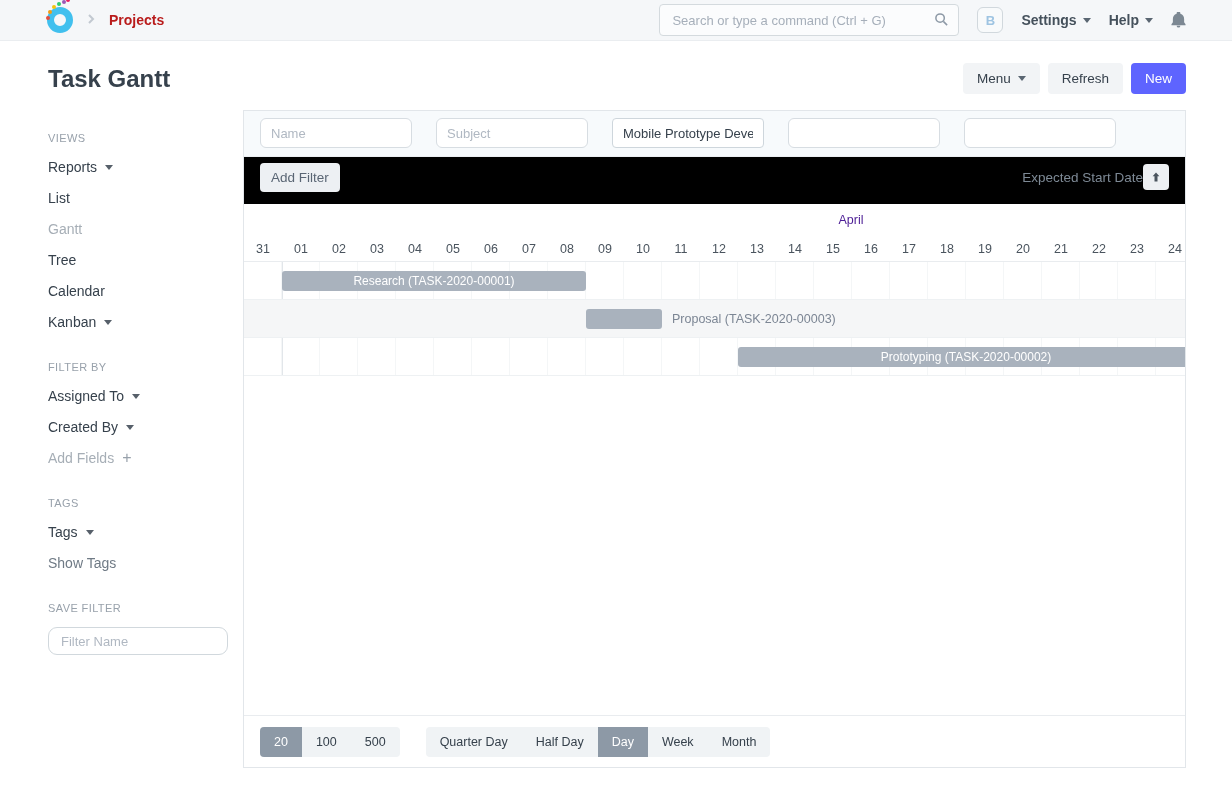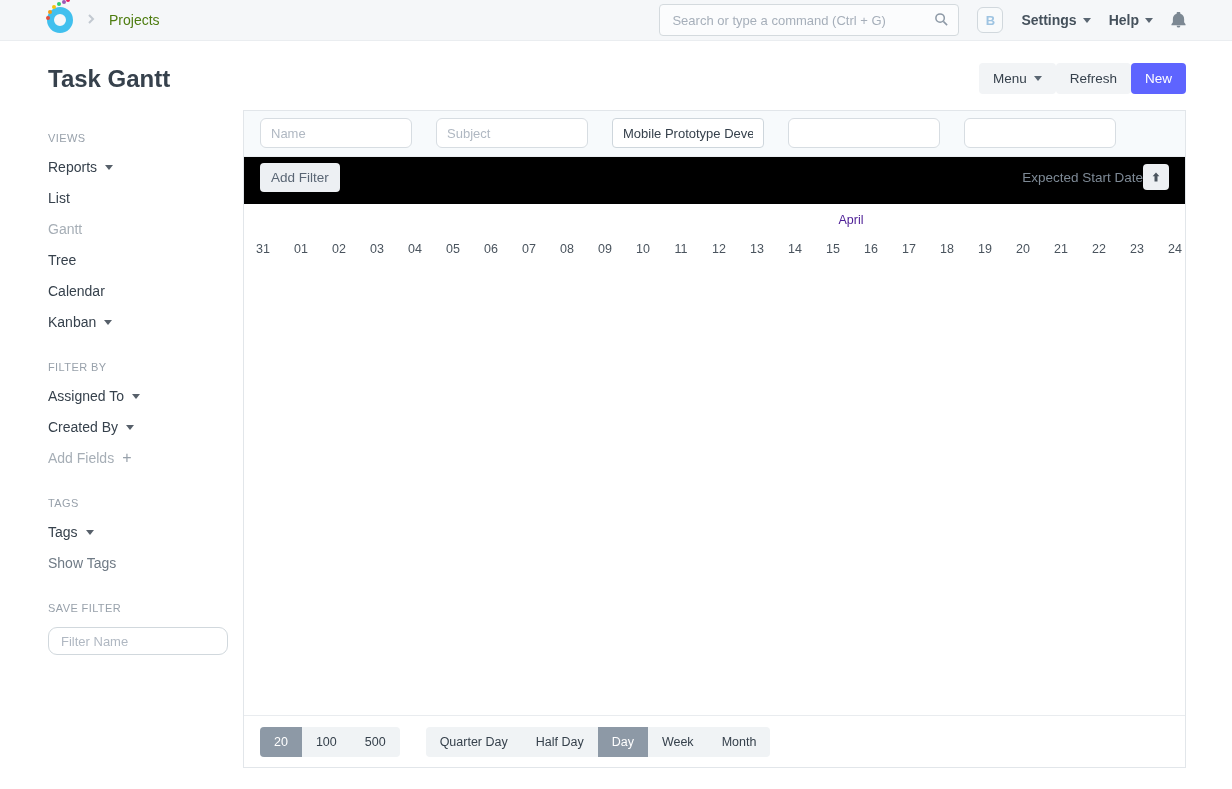--- a/index.html
+++ b/index.html
@@ -12,21 +12,21 @@
   .navbar {
     height:41px; background:#f5f7f9; border-bottom:1px solid #eaedf0;
     display:flex; align-items:center; justify-content:space-between;
     padding:0 46px 0 47px;
   }
   .nav-left { display:flex; align-items:center; gap:12px; }
   .logo { position:relative; width:26px; height:26px; cursor:pointer; }
   .logo .ring { position:absolute; inset:0; border:7px solid #41c0ee; border-radius:50%; }
   .logo i { position:absolute; border-radius:50%; width:4px; height:4px; }
   .crumb-chevron svg { stroke:#c2c9d1; }
-  .crumb { font-weight:400; color:#4d7c0f; font-size:14px; text-decoration:none; cursor:pointer; }
+  .crumb { font-weight:700; color:#b91c1c; font-size:14px; text-decoration:none; cursor:pointer; }
   .nav-right { display:flex; align-items:center; gap:18px;padding-left:16px; }
   .searchbox { position:relative; }
   .searchbox input {
     width:300px; height:32px; border:1px solid #d4dade; border-radius:4px;
     background:#fbfcfd; padding:0 32px 0 12px; font-size:13px; color:#36414c;
     font-family:"Liberation Sans",sans-serif; outline:none;
   }
   .searchbox input::placeholder { color:#a6afba; }
   .searchbox svg { position:absolute; right:10px; top:8px; }
   .avatar {
@@ -36,21 +36,21 @@
   }
   .nav-link { display:flex; align-items:center; gap:6px; font-weight:700; font-size:14px; color:#45515c; cursor:pointer; }
   .caret { width:0; height:0; border-left:4px solid transparent; border-right:4px solid transparent; border-top:5px solid #5a6672; display:inline-block; }
   .bell { cursor:pointer; display:flex; }
   
   .page-head {
     display:flex; align-items:center; justify-content:space-between;
     padding:22px 46px 16px 48px;
   }
   .page-title { font-size:24px; font-weight:700; color:#36414c; }
-  .actions { display:flex; }
+  .actions { display:flex; gap:8px; }
   .btn {
     border:none; border-radius:4px; background:#f2f4f6; color:#36414c;
     font-size:13.5px; font-family:"Liberation Sans",sans-serif;
     padding:8px 14px; cursor:pointer; display:inline-flex; align-items:center; gap:7px;
   }
   .btn.primary { background:#5e64ff; color:#fff; }
   
   .layout { display:flex; }
   .sidebar { width:243px; padding:22px 15px 0 48px; flex-shrink:0; }
   .side-section { margin-bottom:29px; }
@@ -297,20 +297,33 @@
           <span class="day-label">18</span>
           <span class="day-label">19</span>
           <span class="day-label">20</span>
           <span class="day-label">21</span>
           <span class="day-label">22</span>
           <span class="day-label">23</span>
           <span class="day-label">24</span>
         </div>
     </div>
 
+    <div id="gantt-rows" class="gantt-rows">
+      <div class="month-line"></div>
+    <div class="task-row">
+          <div class="task-bar" style="left: 38px; width: 304px;">Research (TASK-2020-00001)</div>
+        </div>
+        <div class="task-row alt">
+          <div class="task-bar" style="left: 342px; width: 76px;"></div>
+          <span class="task-label-outside" style="left: 428px;">Proposal (TASK-2020-00003)</span>
+        </div>
+        <div class="task-row">
+          <div class="task-bar" style="left: 494px; width: 456px;">Prototyping (TASK-2020-00002)</div>
+        </div>
+      </div>
     <div class="gantt-empty"></div>
 
     <div class="gantt-footer">
       <div class="btn-group" id="page-length-group">
           <button class="fbtn selected">20</button>
           <button class="fbtn">100</button>
           <button class="fbtn">500</button>
         </div>
       <div class="btn-group" id="view-mode-group">
           <button class="fbtn">Quarter Day</button>

